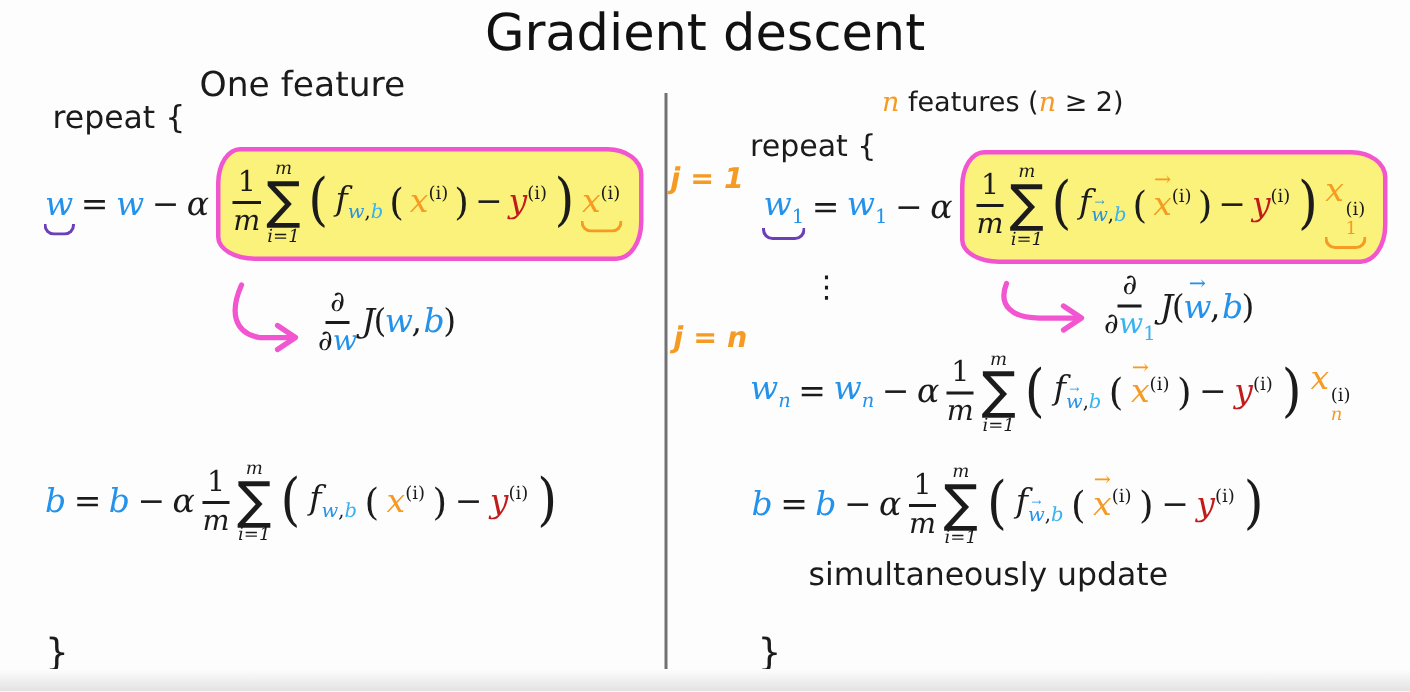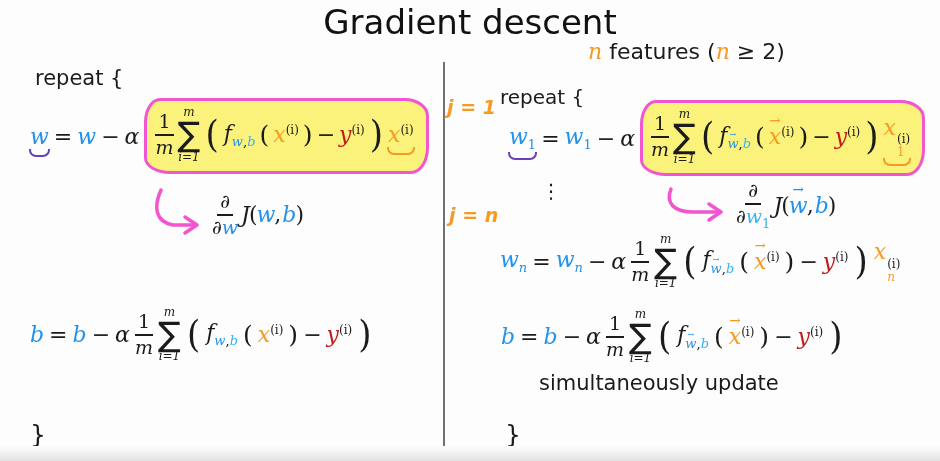--- a/index.html
+++ b/index.html
@@ -74,20 +74,21 @@
 </style>
 </head>
 <body>
 
 <div id="stage">
 
   <div class="abs title">Gradient descent</div>
 
   <div class="abs divider"></div>
 
+  <div class="abs head" style="left:133px;top:44px;">One feature</div>
   <div class="abs repeat" style="left:35px;top:66px;">repeat {</div>
 
   <div class="eq" style="left:30px;top:90px;height:92px;">
     <span class="braced">
       <span class="tok it blue">w</span>
       <span class="ub"></span>
     </span>
     <span class="tok">=</span>
     <span class="tok it blue">w</span>
     <span class="tok">−</span>
@@ -154,26 +155,26 @@
     <span class="p">(</span>
     <span class="tok"><span class="it orange">x</span><sup>(i)</sup></span>
     <span class="p">)</span>
     <span class="tok">−</span>
     <span class="tok"><span class="it red">y</span><sup>(i)</sup></span>
     <span class="bp">)</span>
   </div>
 
   <div class="abs braceline" style="left:30px;top:420px;">}</div>
 
-  <div class="abs head" style="left:588px;top:39px;font-size:22px;">
+  <div class="abs head" style="left:588px;top:58px;font-size:18px;">
     <span class="serif it orange">n</span><span class="t"> features (</span><span class="serif it orange">n</span><span class="t"> ≥ 2)</span>
   </div>
   <div class="abs" style="left:500px;top:85px;font-size:20px;">repeat {</div>
-  <div class="abs hand" style="left:447px;top:96px;">j = 1</div>
-  <div class="abs hand" style="left:449px;top:204px;">j = n</div>
+  <div class="abs hand" style="left:447px;top:108px;">j = 1</div>
+  <div class="abs hand" style="left:449px;top:214px;">j = n</div>
 
   <div class="eq" style="left:509px;top:94px;height:88px;">
     <span class="braced">
       <span class="tok"><span class="it blue">w</span><sub class="blue">1</sub></span>
       <span class="ub"></span>
     </span>
     <span class="tok">=</span>
     <span class="tok"><span class="it blue">w</span><sub class="blue">1</sub></span>
     <span class="tok">−</span>
     <span class="tok it">α</span>

